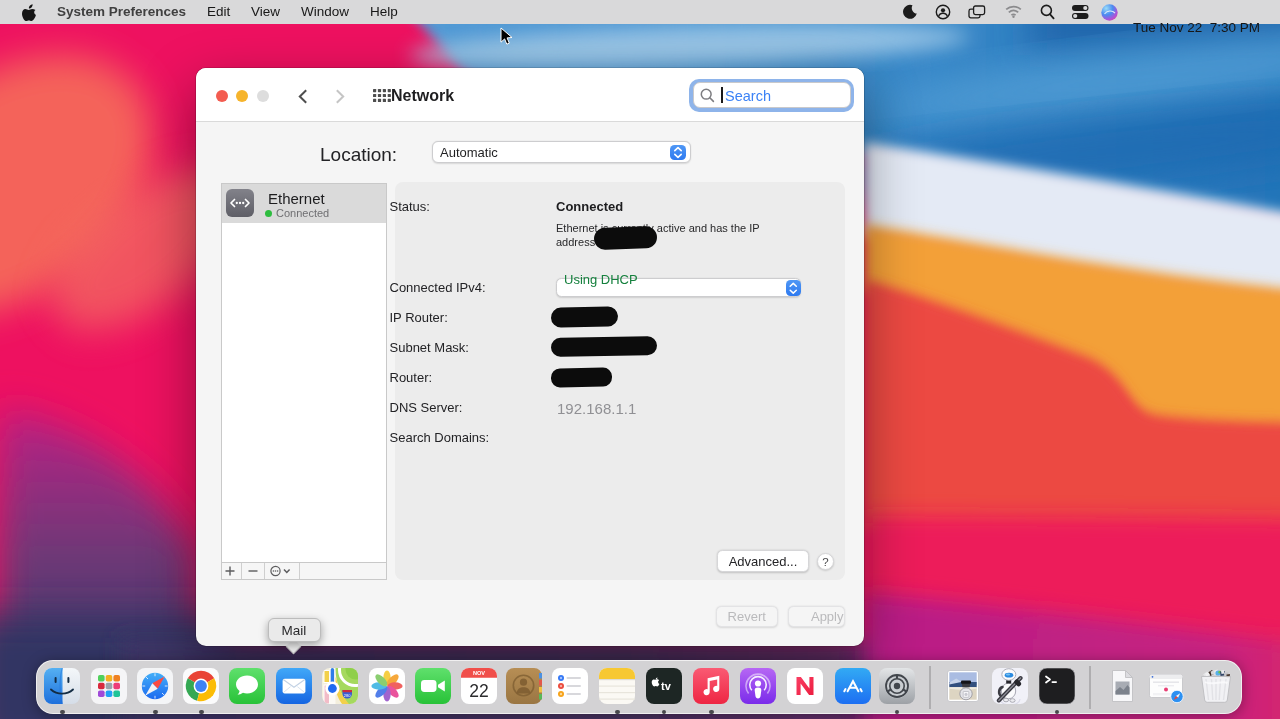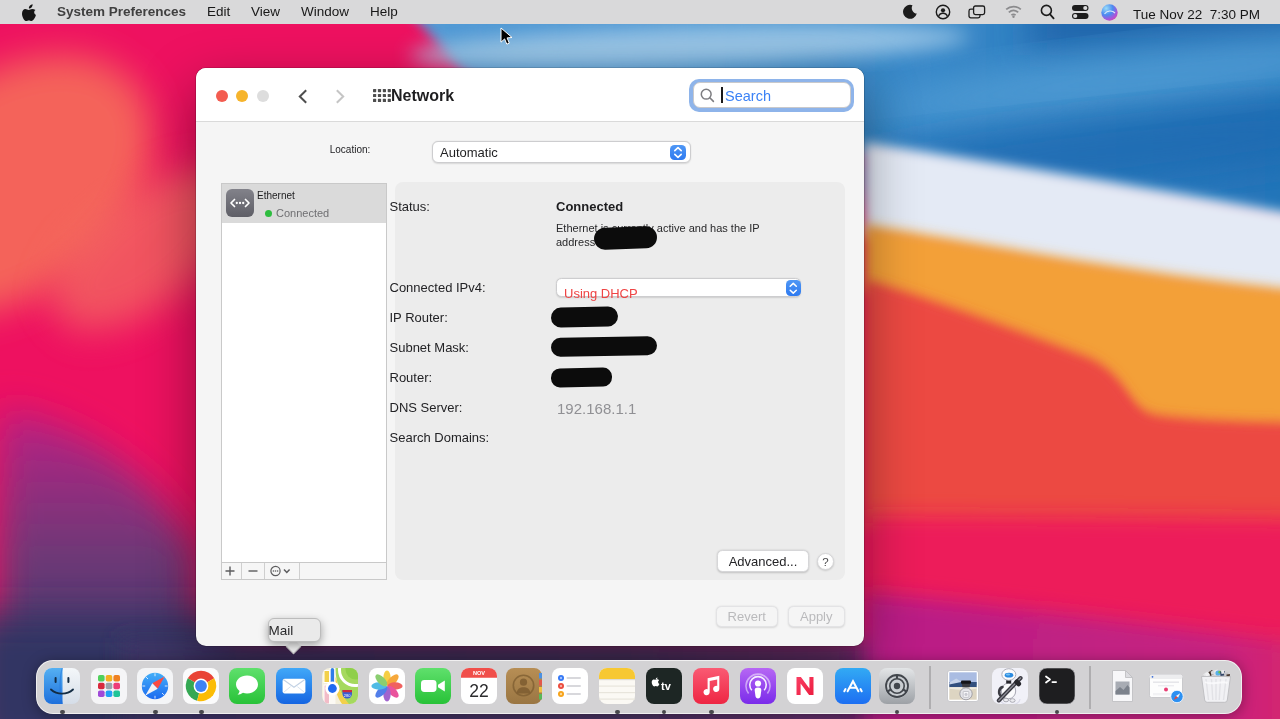--- a/index.html
+++ b/index.html
@@ -105,21 +105,21 @@
       <radialGradient id="siri" cx=".3" cy=".25" r="1">
         <stop offset="0" stop-color="#9adcf8"></stop>
         <stop offset=".4" stop-color="#4a8cf0"></stop>
         <stop offset=".7" stop-color="#b050d8"></stop>
         <stop offset="1" stop-color="#f04878"></stop>
       </radialGradient>
     </defs>
     <circle cx="8.5" cy="8.5" r="8.2" fill="url(#siri)"></circle>
     <path d="M3.5,10 C6,6.5 11,6 14,9" stroke="#fff" stroke-width="1.1" fill="none" opacity=".8"></path>
   </svg>
-<div class="ab" style="left:1133px;top:7px;width:129px;font-size:13.5px;color:#171717">Tue Nov 22&nbsp;&nbsp;7:30 PM</div>
+<div class="ab" style="left:1133px;top:20px;width:129px;font-size:13.5px;color:#171717">Tue Nov 22&nbsp;&nbsp;7:30 PM</div>
 
 <div class="ab" style="left:196px;top:68px;width:668px;height:578px;border-radius:10px;background:#f5f5f5;box-shadow:0 20px 55px rgba(0,0,0,.4),0 0 0 .6px rgba(0,0,0,.25)"></div>
 <div class="ab" style="left:196px;top:68px;width:668px;height:54px;border-radius:10px 10px 0 0;background:#ffffff;border-bottom:1px solid #dadada"></div>
 <div class="ab" style="left:216px;top:90px;width:12px;height:12px;border-radius:6px;background:#f35c50"></div>
 <div class="ab" style="left:236px;top:90px;width:12px;height:12px;border-radius:6px;background:#f6b42c"></div>
 <div class="ab" style="left:256.5px;top:90px;width:12px;height:12px;border-radius:6px;background:#dddddd"></div>
 <svg class="ab" style="left:298px;top:88.5px" width="10" height="15" viewBox="0 0 10 15">
     <path d="M8.2,1.2 L1.8,7.5 L8.2,13.8" fill="none" stroke="#4e4e4e" stroke-width="2"></path>
   </svg>
 <svg class="ab" style="left:335px;top:88.5px" width="10" height="15" viewBox="0 0 10 15">
@@ -144,21 +144,21 @@
 <div class="ab" style="left:391px;top:87px;font-size:16px;font-weight:bold;color:#1e1e20">Network</div>
 <div class="ab" style="left:689px;top:78.5px;width:165px;height:33px;border-radius:10px;background:#8eb4ea"></div>
 <div class="ab" style="left:692.5px;top:82px;width:158px;height:26px;border-radius:7px;background:#ffffff;border:1px solid #c9c9cb"></div>
 <svg class="ab" style="left:700px;top:88px" width="15" height="15" viewBox="0 0 15 15">
     <circle cx="6.2" cy="6.2" r="4.9" fill="none" stroke="#7d7d81" stroke-width="1.5"></circle>
     <line x1="9.8" y1="9.8" x2="13.4" y2="13.4" stroke="#7d7d81" stroke-width="1.6" stroke-linecap="round"></line>
   </svg>
 <div class="ab" style="left:721px;top:87px;width:1.5px;height:16px;background:#1a1a1a"></div>
 <div class="ab" style="left:725px;top:87.5px;font-size:14.5px;color:#3b82f6">Search</div>
 
-<div class="ab" style="left:290px;top:143.5px;width:120px;text-align:center;font-size:10px;color:#232326">Location:</div>
+<div class="ab" style="left:320px;top:143.5px;width:120px;text-align:left;font-size:19px;color:#232326">Location:</div>
 <div class="ab" style="left:431.5px;top:141px;width:259px;height:22px;background:#fff;border:1px solid #cdcdcf;border-radius:6px;box-shadow:0 .5px 1.5px rgba(0,0,0,.12)"></div>
 <div class="ab" style="left:440px;top:144.5px;font-size:13px;color:#1f1f21">Automatic</div>
 <div class="ab" style="left:670px;top:144.5px;width:16px;height:15px;border-radius:4.5px;background:linear-gradient(#4f97f5,#2e7af0)"></div>
 <svg class="ab" style="left:670px;top:144.5px" width="16" height="15" viewBox="0 0 16 15">
     <path d="M4.8,5.6 L8,2.6 L11.2,5.6" fill="none" stroke="#fff" stroke-width="1.6" stroke-linejoin="round" stroke-linecap="round"></path>
     <path d="M4.8,9.4 L8,12.4 L11.2,9.4" fill="none" stroke="#fff" stroke-width="1.6" stroke-linejoin="round" stroke-linecap="round"></path>
   </svg>
 
 <div class="ab" style="left:221px;top:183px;width:165.5px;height:397px;background:#fff;border:1px solid #c9c9c9"></div>
 <div class="ab" style="left:222px;top:184px;width:163.5px;height:39px;background:#dadada"></div>
@@ -167,21 +167,21 @@
     <g stroke="#fff" stroke-width="1.7" fill="none" stroke-linecap="round" stroke-linejoin="round">
       <path d="M8.5,10.5 L5,14 L8.5,17.5"></path>
       <path d="M19.5,10.5 L23,14 L19.5,17.5"></path>
     </g>
     <g fill="#fff">
       <circle cx="10.8" cy="14" r="1.15"></circle>
       <circle cx="14" cy="14" r="1.15"></circle>
       <circle cx="17.2" cy="14" r="1.15"></circle>
     </g>
   </svg>
-<div class="ab" style="left:257px;top:190px;font-size:10px;color:#1d1d1f">Ethernet</div>
+<div class="ab" style="left:268px;top:190px;font-size:15px;color:#1d1d1f">Ethernet</div>
 <div class="ab" style="left:265px;top:209.5px;width:7px;height:7px;border-radius:4px;background:#2ebd3f"></div>
 <div class="ab" style="left:276px;top:206.5px;font-size:11px;color:#6f6f72">Connected</div>
 <div class="ab" style="left:221px;top:562px;width:165.5px;height:18px;background:#f6f6f6;border:1px solid #c9c9c9"></div>
 <div class="ab" style="left:240.7px;top:563px;width:1px;height:16px;background:#cfcfcf"></div>
 <div class="ab" style="left:264.4px;top:563px;width:1px;height:16px;background:#cfcfcf"></div>
 <div class="ab" style="left:298.6px;top:563px;width:1px;height:16px;background:#cfcfcf"></div>
 <svg class="ab" style="left:224px;top:565px" width="12" height="12" viewBox="0 0 12 12">
     <path d="M6,1.5 V10.5 M1.5,6 H10.5" stroke="#5c5c5e" stroke-width="1.4"></path>
   </svg>
 <svg class="ab" style="left:247px;top:565px" width="12" height="12" viewBox="0 0 12 12">
@@ -195,41 +195,41 @@
     <path d="M14,4.5 L16.8,7.5 L19.6,4.5" fill="none" stroke="#5c5c5e" stroke-width="1.5"></path>
   </svg>
 
 <div class="ab" style="left:394.5px;top:182px;width:450.5px;height:398px;background:#ececec;border-radius:8px"></div>
 <div class="lbl" style="top:198.5px">Status:</div>
 <div class="ab" style="left:556px;top:198.5px;font-size:13px;font-weight:bold;color:#1d1d1f">Connected</div>
 <div class="ab" style="left:556px;top:221px;width:230px;font-size:11px;line-height:14px;color:#28282a">Ethernet is currently active and has the IP address</div>
 <div class="ab" style="left:594px;top:227px;width:63px;height:22px;background:#0c0c0c;border-radius:11px;transform:rotate(-2deg)"></div>
 <div class="lbl" style="top:279.5px">Connected IPv4:</div>
 <div class="ab" style="left:555.7px;top:278.3px;width:245.7px;height:19px;background:#fff;border:1px solid #cdcdcf;border-radius:5.5px;box-shadow:0 .5px 1.5px rgba(0,0,0,.12)"></div>
-<div class="ab" style="left:564px;top:286px;font-size:13px;color:#ef4444">Using DHCP</div>
+<div class="ab" style="left:564px;top:272px;font-size:13px;color:#15803d">Using DHCP</div>
 <div class="ab" style="left:786px;top:279.5px;width:14.5px;height:16.5px;border-radius:4.5px;background:linear-gradient(#4f97f5,#2e7af0)"></div>
 <svg class="ab" style="left:786px;top:279.5px" width="14.5" height="16.5" viewBox="0 0 14.5 16.5">
     <path d="M4.2,6.3 L7.25,3.4 L10.3,6.3" fill="none" stroke="#fff" stroke-width="1.5" stroke-linejoin="round" stroke-linecap="round"></path>
     <path d="M4.2,10.2 L7.25,13.1 L10.3,10.2" fill="none" stroke="#fff" stroke-width="1.5" stroke-linejoin="round" stroke-linecap="round"></path>
   </svg>
 <div class="lbl" style="top:309.5px">IP Router:</div>
 <div class="ab" style="left:551px;top:306.5px;width:67px;height:20px;background:#0c0c0c;border-radius:10px;transform:rotate(-1.5deg)"></div>
 <div class="lbl" style="top:339.5px">Subnet Mask:</div>
 <div class="ab" style="left:551px;top:337px;width:106px;height:19px;background:#0c0c0c;border-radius:9.5px;transform:rotate(-1deg)"></div>
 <div class="lbl" style="top:369.5px">Router:</div>
 <div class="ab" style="left:551px;top:367.5px;width:61px;height:18.5px;background:#0c0c0c;border-radius:9px;transform:rotate(-1.5deg)"></div>
 <div class="lbl" style="top:399.5px">DNS Server:</div>
 <div class="ab" style="left:557px;top:399.5px;font-size:15px;color:#909094">192.168.1.1</div>
 <div class="lbl" style="top:429.5px">Search Domains:</div>
 <div class="ab" style="left:717px;top:550px;width:92px;height:21.5px;background:#fff;border:.5px solid #d6d6d8;border-radius:5.5px;box-shadow:0 .8px 2px rgba(0,0,0,.18);font-size:13px;color:#242427;text-align:center;line-height:21px">Advanced...</div>
 <div class="ab" style="left:817px;top:553px;width:17px;height:17px;background:#fff;border:.5px solid #d6d6d8;border-radius:9px;box-shadow:0 .8px 2px rgba(0,0,0,.18);font-size:11.5px;color:#48484a;text-align:center;line-height:16px">?</div>
 <div class="ab" style="left:716px;top:606px;width:61.5px;height:21px;background:#f5f5f5;border:.5px solid #e3e3e5;border-radius:5.5px;box-shadow:0 .8px 2px rgba(0,0,0,.12);font-size:13px;color:#bababc;text-align:center;line-height:20px">Revert</div>
-<div class="ab" style="left:788px;top:606px;width:56.5px;height:21px;background:#f5f5f5;border:.5px solid #e3e3e5;border-radius:5.5px;box-shadow:0 .8px 2px rgba(0,0,0,.12);font-size:13px;color:#bababc;text-align:center;line-height:20px">Apply</div>
-
-<div class="ab" style="left:267.5px;top:617.5px;width:53px;height:24.5px;background:#eaeaea;border:1px solid #bcbcbc;border-radius:6px;box-shadow:0 3px 8px rgba(0,0,0,.35);font-size:13.5px;color:#2a2a2c;line-height:23px;z-index:5">Mail</div>
+<div class="ab" style="left:788px;top:606px;width:56.5px;height:21px;background:#f5f5f5;border:.5px solid #e3e3e5;border-radius:5.5px;box-shadow:0 .8px 2px rgba(0,0,0,.12);font-size:13px;color:#bababc;text-align:right;line-height:20px">Apply</div>
+
+<div class="ab" style="left:267.5px;top:617.5px;width:53px;height:24.5px;background:#eaeaea;border:1px solid #bcbcbc;border-radius:6px;box-shadow:0 3px 8px rgba(0,0,0,.35);font-size:13.5px;color:#2a2a2c;text-align:center;line-height:23px;z-index:5">Mail</div>
 <div class="ab" style="left:288px;top:641px;width:11px;height:11px;background:#eaeaea;border-right:1px solid #bcbcbc;border-bottom:1px solid #bcbcbc;transform:rotate(45deg) ;z-index:4"></div>
 
 <div class="ab" style="left:36px;top:660px;width:1206px;height:54px;border-radius:17px;background:#d3d2d4;border:1.5px solid rgba(255,255,255,.65);box-shadow:0 2px 14px rgba(0,0,0,.35)"></div>
 <div class="ab" style="left:929px;top:666px;width:1.5px;height:43px;background:rgba(0,0,0,.17)"></div>
 <div class="ab" style="left:1089px;top:666px;width:1.5px;height:43px;background:rgba(0,0,0,.17)"></div>
 
 <svg class="ab" style="left:44px;top:667.5px" width="36" height="36" viewBox="0 0 36 36">
 <defs>
       <linearGradient id="fnb" x1="0" y1="0" x2="0" y2="1">
         <stop offset="0" stop-color="#55b0f2"></stop>

